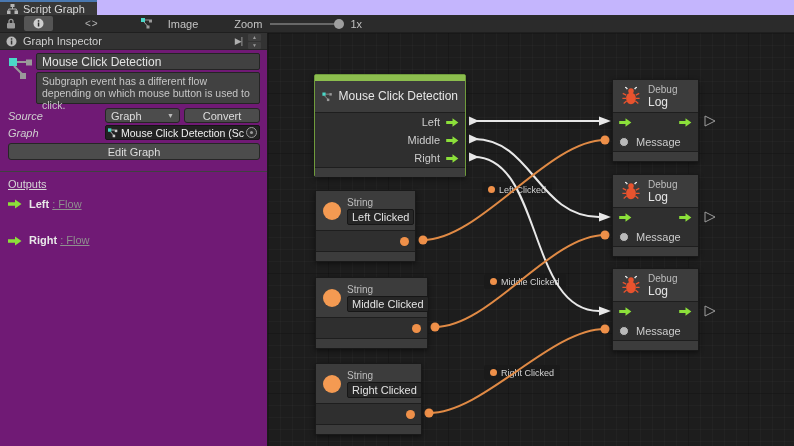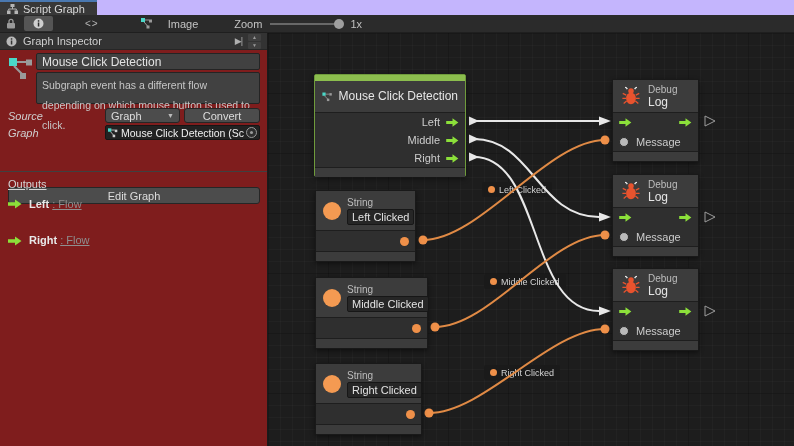--- a/index.html
+++ b/index.html
@@ -20,51 +20,51 @@
   .tb-btn.active { background:#555555; margin-left:8px; }
   .tb-code { margin-left:32px; color:#b4b4b4; font-size:10px; letter-spacing:1px; }
   .tb-image { margin-left:42px; display:flex; align-items:center; gap:14px; color:#c4c4c4; }
   .tb-zoomlabel { margin-left:36px; color:#c4c4c4; }
   .tb-slider { position:relative; width:72px; height:12px; margin-left:8px; }
   .tb-slider .track { position:absolute; left:0; right:0; top:5px; height:2px; background:#686868; }
   .tb-slider .handle { position:absolute; right:-2px; top:1px; width:10px; height:10px; border-radius:50%; background:#9e9e9e; }
   .tb-zoomval { margin-left:8px; color:#c0c0c0; }
 
   
-  .panel { position:absolute; left:0; top:33px; width:268px; height:413px; background:#7f1d1d;
+  .panel { position:absolute; left:0; top:33px; width:268px; height:413px; background:#701a75;
     border-right:1px solid #1a1a1a; font-size:11px; }
   .panel-header { position:absolute; left:0; top:0; width:100%; height:17px; background:#333333;
     border-bottom:1px solid #262626; display:flex; align-items:center; gap:6px; padding:0 6px; color:#cfcfcf; }
   .panel-header .spacer { flex:1; }
   .dock-icon { color:#b0b0b0; font-size:9px; letter-spacing:-1px; }
   .spinners { display:flex; flex-direction:column; gap:1px; }
   .spinners span { font-size:5px; line-height:5px; color:#9a9a9a; background:#404040; padding:1px 4px; border-radius:1px; }
 
   .big-subgraph-icon { position:absolute; left:8px; top:24px; }
   .field { position:absolute; background:#414141; border:1px solid #242424; border-radius:2px;
     color:#e2e2e2; display:flex; align-items:center; padding:0 5px; }
   .title-field { left:36px; top:20px; width:224px; height:17px; font-size:12px; }
-  .desc-field  { left:36px; top:39px; width:224px; height:32px; font-size:10.5px; line-height:20px;
+  .desc-field  { left:36px; top:39px; width:224px; height:32px; font-size:10.5px; line-height:12px;
     color:#c6c6c6; align-items:flex-start; padding-top:2px; }
   .row-label { position:absolute; left:8px; color:#cfcfcf;font-style:italic; }
   .dropdown { position:absolute; left:105px; top:75px; width:75px; height:15px; background:#4c4c4c;
     border:1px solid #262626; border-radius:3px; display:flex; align-items:center; justify-content:space-between;
     padding:0 5px; color:#dddddd; }
   .dropdown .caret { font-size:7px; color:#bbbbbb; }
   .btn { position:absolute; background:#4c4c4c; border:1px solid #262626; border-radius:3px;
     display:flex; align-items:center; justify-content:center; color:#dddddd; }
   .convert-btn { left:184px; top:75px; width:76px; height:15px; }
   .object-field { position:absolute; left:105px; top:92px; width:155px; height:15px; background:#222222;
     border:1px solid #161616; border-radius:2px; display:flex; align-items:center; gap:2px; padding:0 2px;
     color:#f0f0f0; font-size:10.5px; white-space:nowrap; overflow:hidden; }
   .object-field .picker { margin-left:auto; flex:none; width:11px; height:11px; border-radius:50%;
     border:1px solid #9a9a9a; position:relative; background:#2e2e2e; }
   .object-field .picker::after { content:""; position:absolute; left:3px; top:3px; width:3px; height:3px;
     border-radius:50%; background:#9a9a9a; }
-  .edit-btn { left:8px; top:110px; width:252px; height:17px; font-size:11px;margin-top:44px; }
+  .edit-btn { left:8px; top:110px; width:252px; height:17px; font-size:11px; }
   .divider { position:absolute; left:0; top:138px; width:100%; height:1px; background:#2a2a2a; border-bottom:1px solid #404040; }
   .outputs-header { position:absolute; left:8px; top:145px; color:#d6d6d6;text-decoration:underline; }
   .out-row { position:absolute; left:8px; height:17px; display:flex; align-items:center; gap:7px; }
   .out-row b { color:#e8e8e8; }
   .out-row .ftype { color:#8f8f8f;text-decoration:underline; }
 
   
   .canvas { position:absolute; left:268px; top:33px; width:526px; height:413px; background-color:#1d1d1d;
     background-image:
       linear-gradient(rgba(0,0,0,0.30) 1px, transparent 1px),

